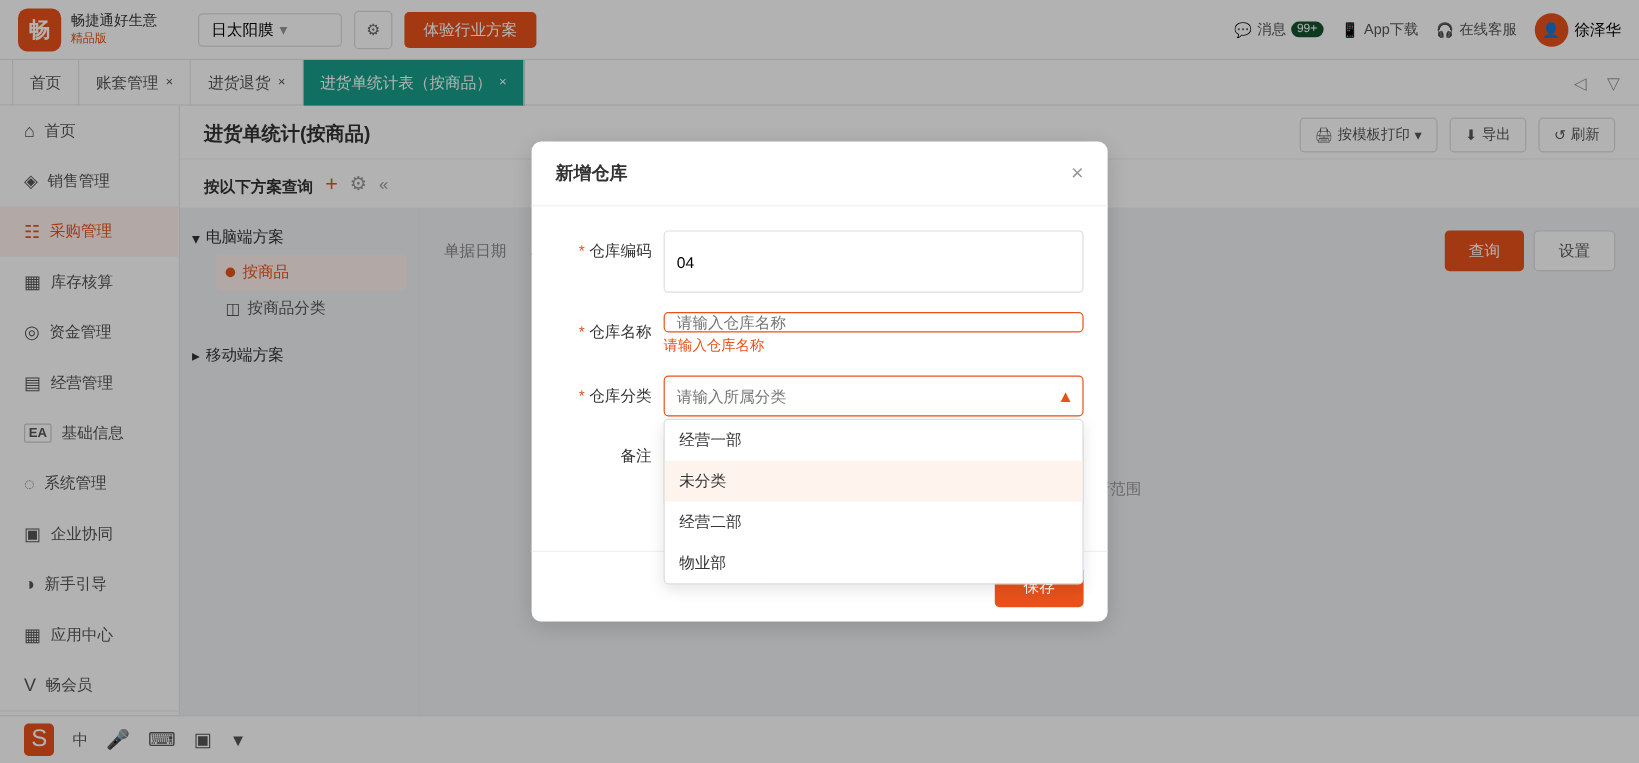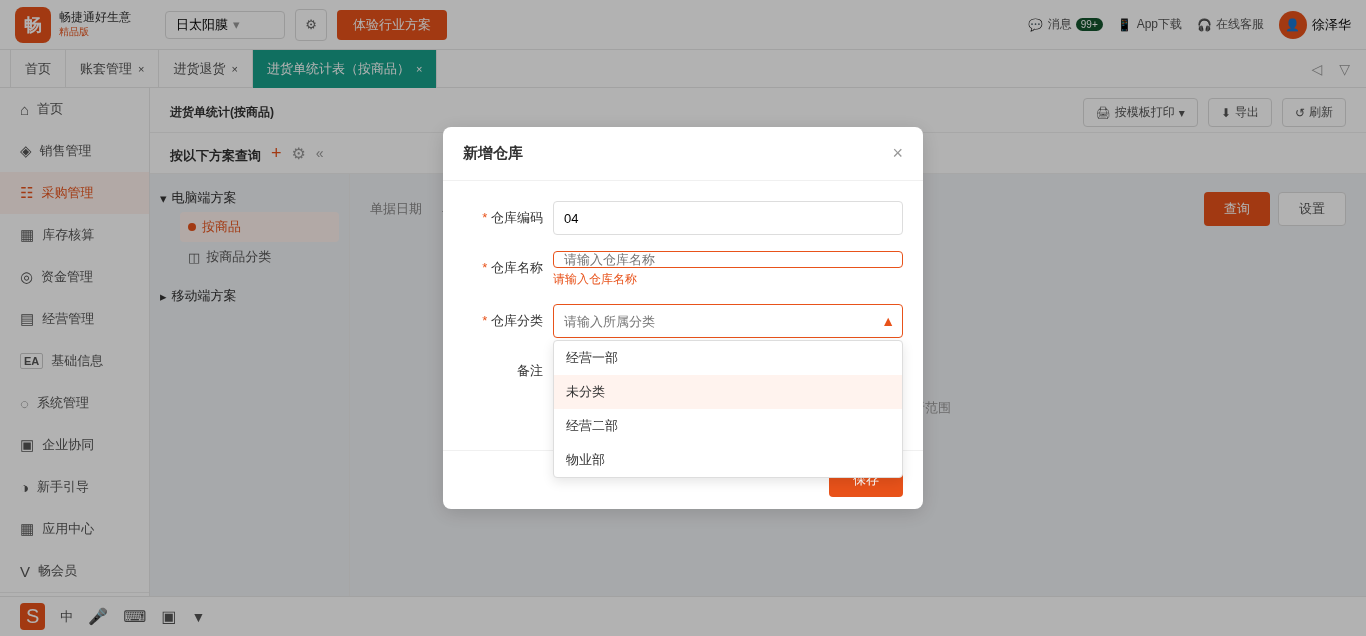--- a/index.html
+++ b/index.html
@@ -153,21 +153,21 @@
 
     
     .page-header {
       padding: 10px 20px 5px;
       display: flex;
       align-items: center;
       justify-content: space-between;
       background: #fff;
       border-bottom: 1px solid #f0f0f0;
     }
-    .page-title { font-size: 12px; font-weight: bold; color: #333; }
+    .page-title { font-size: 16px; font-weight: bold; color: #333; }
     .header-actions { display: flex; gap: 10px; align-items: center; }
     .action-btn {
       display: flex; align-items: center; gap: 4px;
       padding: 5px 12px;
       border: 1px solid #ddd;
       border-radius: 4px;
       cursor: pointer;
       font-size: 12px;
       color: #555;
       background: #fff;
@@ -211,21 +211,21 @@
     .form-label {
       width: 80px;
       text-align: right;
       font-size: 13px;
       color: #333;
       padding-top: 8px;
       flex-shrink: 0;
     }
     .form-input {
       flex: 1;
-      height: 34px;
+      height: 52px;
       border: 1px solid #ddd;
       border-radius: 4px;
       padding: 0 10px;
       font-size: 13px;
       outline: none;
     }
     .form-input.error { border-color: #e8521a; }
     .error-msg { color: #e8521a; font-size: 12px; margin-top: 3px; }
     .form-input-wrap { flex: 1; display: flex; flex-direction: column; }
 

